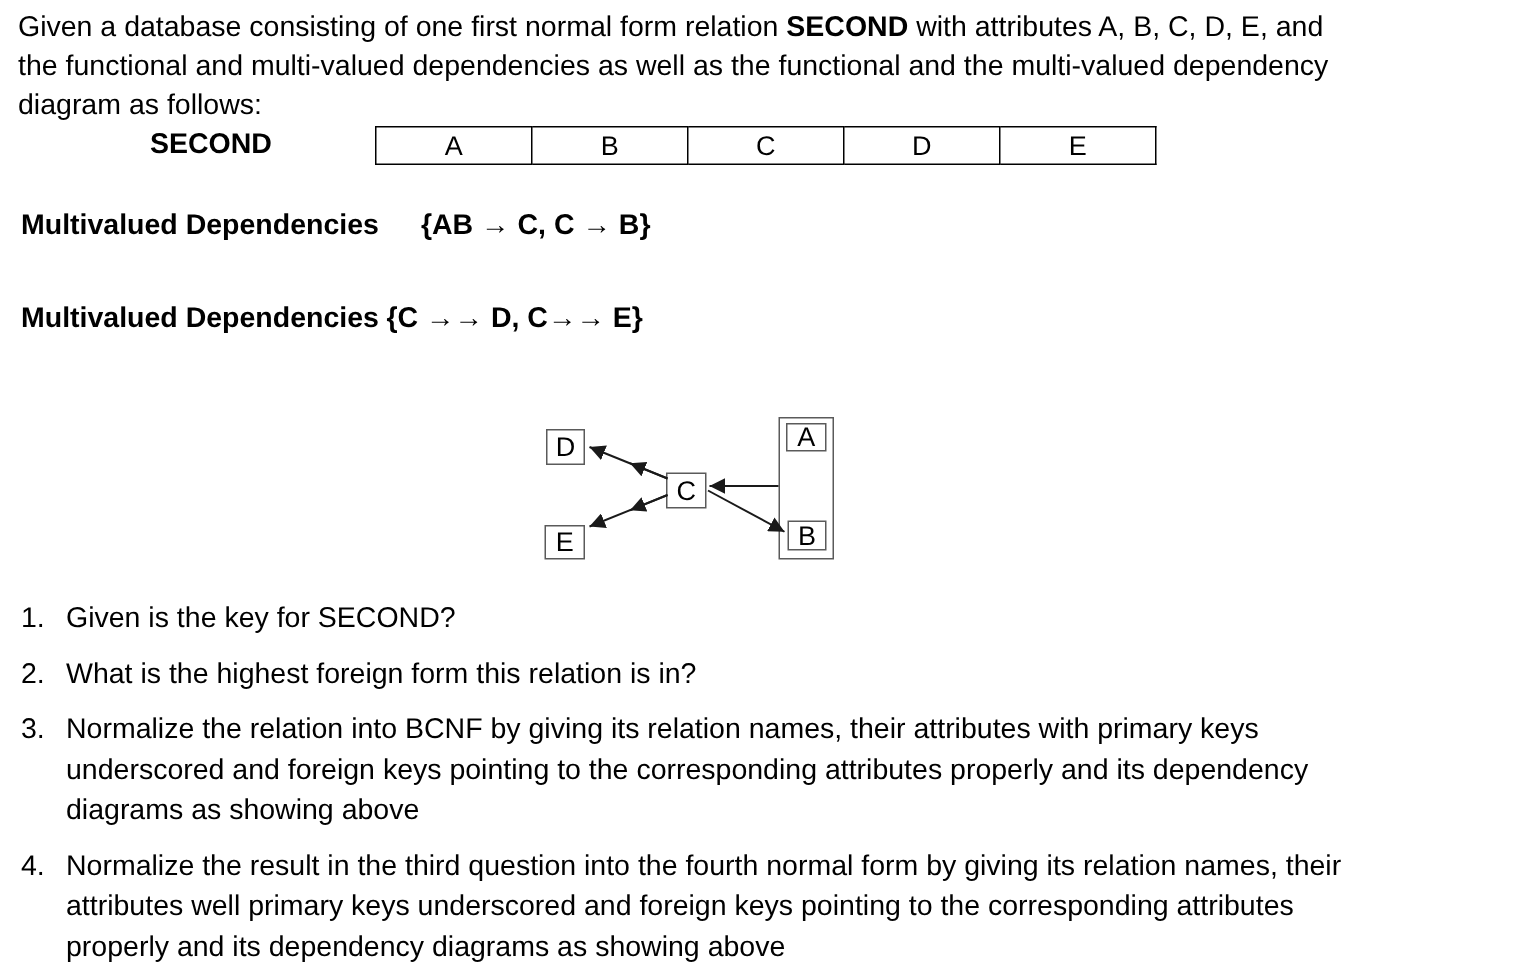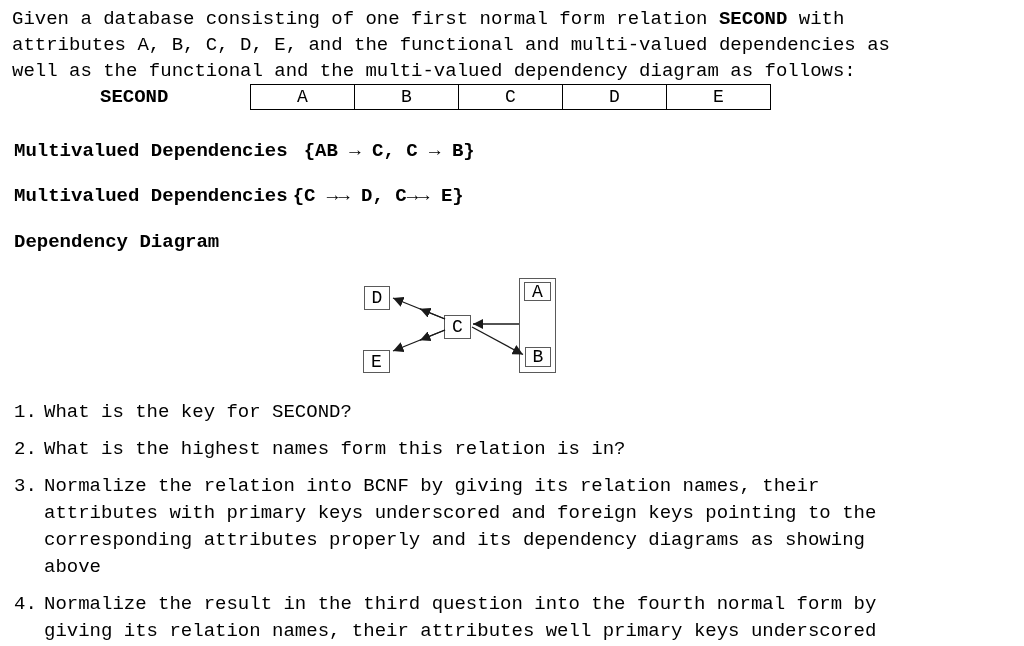--- a/index.html
+++ b/index.html
@@ -3,21 +3,21 @@
 <meta charset="utf-8">
 <style>
   * { margin: 0; padding: 0; box-sizing: border-box; }
   html, body { background: #ffffff; }
   .page {
     position: relative;
     width: 1024px;
     height: 646px;
     background: #ffffff;
     color: #000000;
-    font-family: Liberation Mono, monospace;
+    font-family: Liberation Sans, sans-serif;
     font-size: 19px;
     overflow: hidden;
   }
   .intro {
     position: absolute;
     left: 12px;
     top: 6px;
     width: 893px;
     line-height: 26px;
   }
@@ -47,22 +47,22 @@
   }
 
   .dep-line {
     position: absolute;
     left: 14px;
     font-weight: bold;
     line-height: 22px;
     white-space: nowrap;
   }
   .dep-line--fd  { top: 140px; }
-  .dep-line--mvd { top: 185px; }
-  .dep-set--fd  { margin-left: 16px; }
+  .dep-line--mvd { top: 202px; }
+  .dep-set--fd  { margin-left: 28px; }
   .dep-set--mvd { margin-left: 5px; }
   .diagram-heading {
     position: absolute;
     left: 14px;
     top: 231px;
     font-weight: bold;
   }
 
   .diagram {
     position: absolute;
@@ -137,21 +137,20 @@
           <td>E</td>
         </tr>
       </tbody>
     </table>
   </div>
 
   <p class="dep-line dep-line--fd"><span>Multivalued Dependencies</span><span class="dep-set dep-set--fd">{AB → C, C → B}</span></p>
 
   <p class="dep-line dep-line--mvd"><span>Multivalued Dependencies</span><span class="dep-set dep-set--mvd">{C →→ D, C→→ E}</span></p>
 
-  <p class="diagram-heading">Dependency Diagram</p>
 
   <div class="diagram">
     <div class="group-rect"></div>
     <div class="node node--d">D</div>
     <div class="node node--e">E</div>
     <div class="node node--c">C</div>
     <div class="node node--a">A</div>
     <div class="node node--b">B</div>
     <svg class="arrow-layer" viewBox="0 0 240 115" xmlns="http://www.w3.org/2000/svg">
       <defs>
@@ -168,25 +167,25 @@
 
       <line x1="179" y1="54" x2="133" y2="54" stroke="#1a1a1a" stroke-width="1.3" marker-end="url(#arr)"></line>
 
       <line x1="132" y1="57" x2="183" y2="84.5" stroke="#1a1a1a" stroke-width="1.3" marker-end="url(#arr)"></line>
     </svg>
   </div>
 
   <div class="questions">
     <div class="q-item">
       <span class="q-num">1.</span>
-      <span class="q-text">What is the key for SECOND?</span>
+      <span class="q-text">Given is the key for SECOND?</span>
     </div>
     <div class="q-item">
       <span class="q-num">2.</span>
-      <span class="q-text">What is the highest names form this relation is in?</span>
+      <span class="q-text">What is the highest foreign form this relation is in?</span>
     </div>
     <div class="q-item">
       <span class="q-num">3.</span>
       <span class="q-text">Normalize the relation into BCNF by giving its relation names, their attributes with primary keys underscored and foreign keys pointing to the corresponding attributes properly and its dependency diagrams as showing above</span>
     </div>
     <div class="q-item">
       <span class="q-num">4.</span>
       <span class="q-text">Normalize the result in the third question into the fourth normal form by giving its relation names, their attributes well primary keys underscored and foreign keys pointing to the corresponding attributes properly and its dependency diagrams as showing above</span>
     </div>
   </div>

